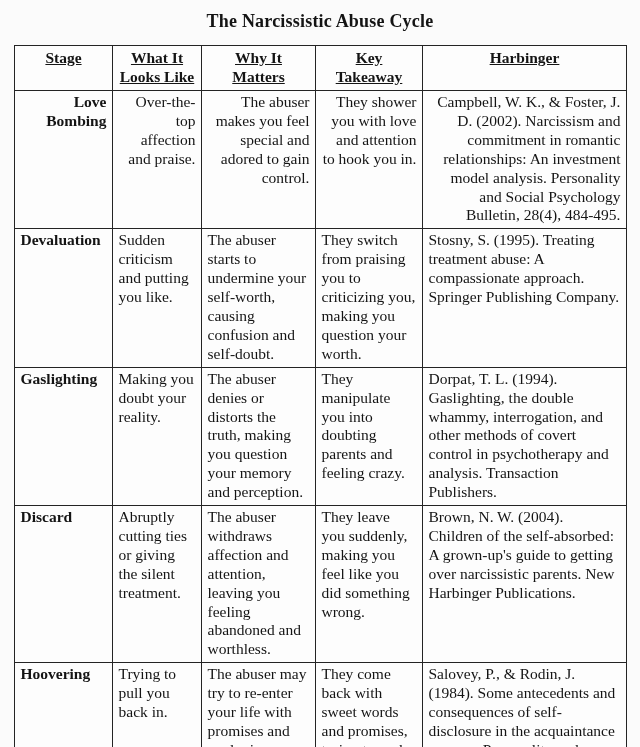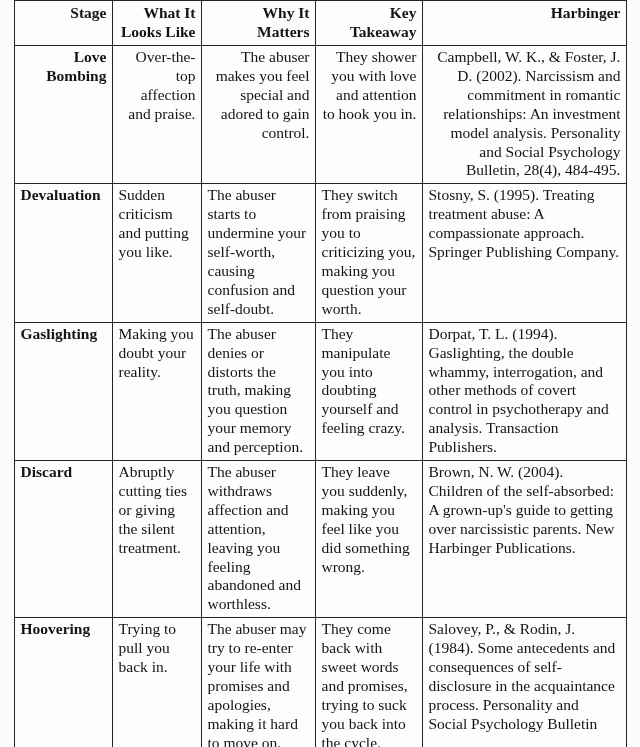--- a/index.html
+++ b/index.html
@@ -38,38 +38,40 @@
   col.c-cite     { width: 204px; }
   th, td {
     border: 1.6px solid #242424;
     vertical-align: top;
     padding: 2px 5px 3px 6px;
     font-size: 15.5px;
     line-height: 1.22;
     overflow: hidden;
   }
   th {
-    text-align: right;
+    text-align: center;
     font-weight: bold;
     padding-top: 3px;
     height: 38px;
+    text-decoration: underline;
   }
   td.stage-cell { font-weight: bold; }
   tr.r1 td { height: 118px; text-align: right; }
   tr.r2 td { height: 120px; }
   tr.r3 td { height: 120px; }
   tr.r4 td { height: 140px; }
   tr.r5 td { height: 122px; }
   .italic { }
 </style>
 </head>
 <body>
 
 <div class="page">
 
+  <div class="page-title">The Narcissistic Abuse Cycle</div>
 
   <table class="cycle-table">
     <colgroup>
       <col class="c-stage">
         <col class="c-looks">
         <col class="c-why">
         <col class="c-key">
         <col class="c-cite">
     </colgroup>
     <thead>
@@ -93,21 +95,21 @@
         <td class="stage-cell">Devaluation</td>
         <td>Sudden criticism and putting you like.</td>
         <td>The abuser starts to undermine your self-worth, causing confusion and self-doubt.</td>
         <td>They switch from praising you to criticizing you, making you question your worth.</td>
         <td><span>Stosny, S. (1995). </span><span class="italic">Treating treatment abuse: A compassionate approach</span><span>. Springer Publishing Company.</span></td>
       </tr>
       <tr class="r3">
         <td class="stage-cell">Gaslighting</td>
         <td>Making you doubt your reality.</td>
         <td>The abuser denies or distorts the truth, making you question your memory and perception.</td>
-        <td>They manipulate you into doubting yourself and feeling crazy.</td>
+        <td>They manipulate you into doubting parents and feeling crazy.</td>
         <td><span>Dorpat, T. L. (1994). Gaslighting, the double whammy, interrogation, and other methods of covert control in psychotherapy and analysis. </span><span class="italic">Transaction Publishers</span><span>.</span></td>
       </tr>
       <tr class="r4">
         <td class="stage-cell">Discard</td>
         <td>Abruptly cutting ties or giving the silent treatment.</td>
         <td>The abuser withdraws affection and attention, leaving you feeling abandoned and worthless.</td>
         <td>They leave you suddenly, making you feel like you did something wrong.</td>
         <td><span>Brown, N. W. (2004). </span><span class="italic">Children of the self-absorbed: A grown-up's guide to getting over narcissistic parents</span><span>. New Harbinger Publications.</span></td>
       </tr>
       <tr class="r5">

